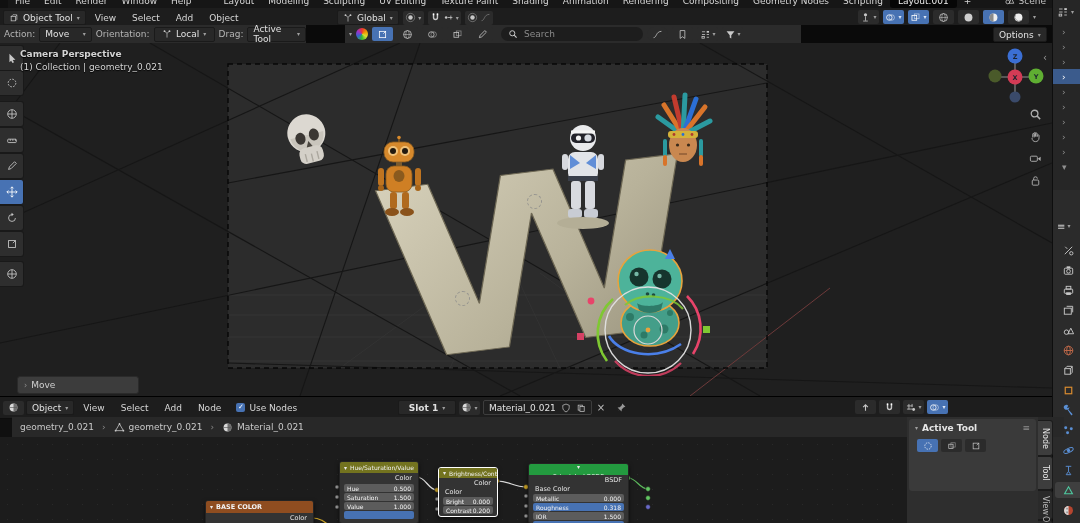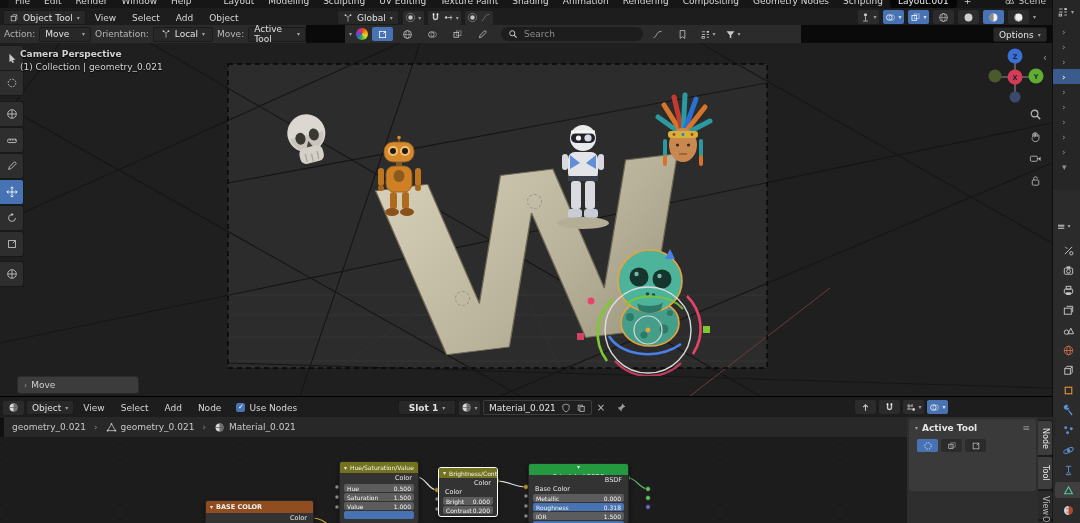--- a/index.html
+++ b/index.html
@@ -36,21 +36,21 @@
            display:flex;align-items:center;gap:4px;padding:0 6px;font-size:9px;color:#cfcfcf;}
   
   #outliner{left:1052px;top:0;width:28px;height:190px;background:#262626;border-left:1px solid #0e0e0e;}
   .outrow{height:15px;display:flex;align-items:center;padding-left:9px;font-size:9px;color:#8f8f8f;}
   .outrow.sel{background:#3b5b8c;color:#fff;}
   #props{left:1052px;top:190px;width:28px;height:333px;background:#2b2b2b;border-left:1px solid #0e0e0e;}
   .picon{position:absolute;left:7px;width:16px;height:16px;display:flex;align-items:center;justify-content:center;}
   .picon.hl{left:2px;width:26px;background:#3f3f3f;border-radius:3px 0 0 3px;}
   
   #shead{left:0;top:396px;width:1052px;height:21px;background:#1d1d1d;border-top:1px solid #000;border-bottom:1px solid #0d0d0d;}
-  #sbread{left:4px;top:417px;width:1052px;height:20px;background:#282828;display:flex;align-items:center;font-size:9px;color:#c9c9c9;}
+  #sbread{left:12px;top:417px;width:1052px;height:20px;background:#282828;display:flex;align-items:center;font-size:9px;color:#c9c9c9;}
   #canvas{left:0;top:437px;width:1052px;height:86px;background:#1c1c1c;
           background-image:radial-gradient(circle,#292929 .8px,transparent 1px);background-size:15px 15px;}
   .node{position:absolute;background:#333;border:1px solid #232323;border-radius:3px;font-size:6.5px;color:#e4e4e4;
         box-shadow:0 2px 4px rgba(0,0,0,.55);}
   .node.selected{border:1px solid #fff;}
   .nhead{height:11px;display:flex;align-items:center;gap:3px;padding:0 4px;border-radius:2px 2px 0 0;color:#f2f2f2;white-space:nowrap;overflow:hidden;}
   .nhead .caret{color:#e8e8e8;}
   .nout{height:10px;display:flex;align-items:center;justify-content:flex-end;padding:0 6px;}
   .nin{height:9px;display:flex;align-items:center;padding:0 6px;}
   .nslider{height:8px;margin:1px 4px;background:#5c5c5c;border-radius:2px;display:flex;justify-content:space-between;
@@ -396,21 +396,21 @@
         <span class="caret">▾</span>
       </span>
       <span class="lbl">Orientation:</span>
       <span class="dd" style="width:58px;justify-content:center;">
         <svg class="i" width="10" height="10">
             <use href="#s-axis"></use>
           </svg>
         <span>Local</span>
         <span class="caret">▾</span>
       </span>
-      <span class="lbl">Move:</span>
+      <span class="lbl">Drag:</span>
       <span class="dd" style="justify-content:space-between;">
         <span>Active Tool</span>
         <span class="caret">▾</span>
       </span>
     </div>
     <div class="seg" style="left:345px;width:452px;padding-left:4px;">
       <span class="caret">▾</span>
       <span style="width:12px;height:12px;border-radius:50%;background:conic-gradient(#e33,#e90,#dd3,#3b3,#36c,#93c,#e33);"></span>
       <span class="icochip blue">
           <svg class="i" width="11" height="11" style="color:#fff">

